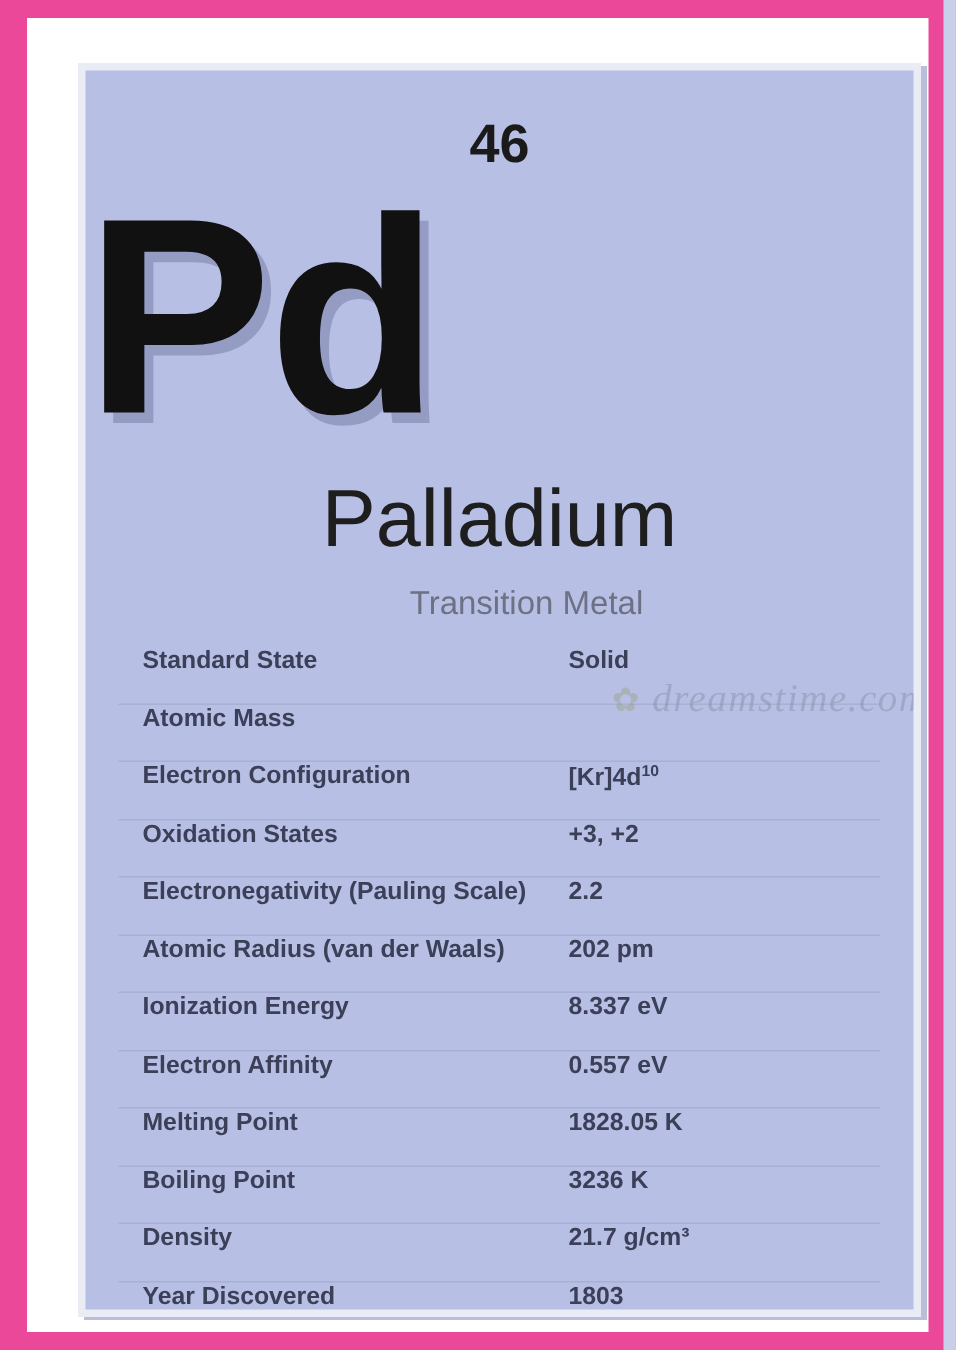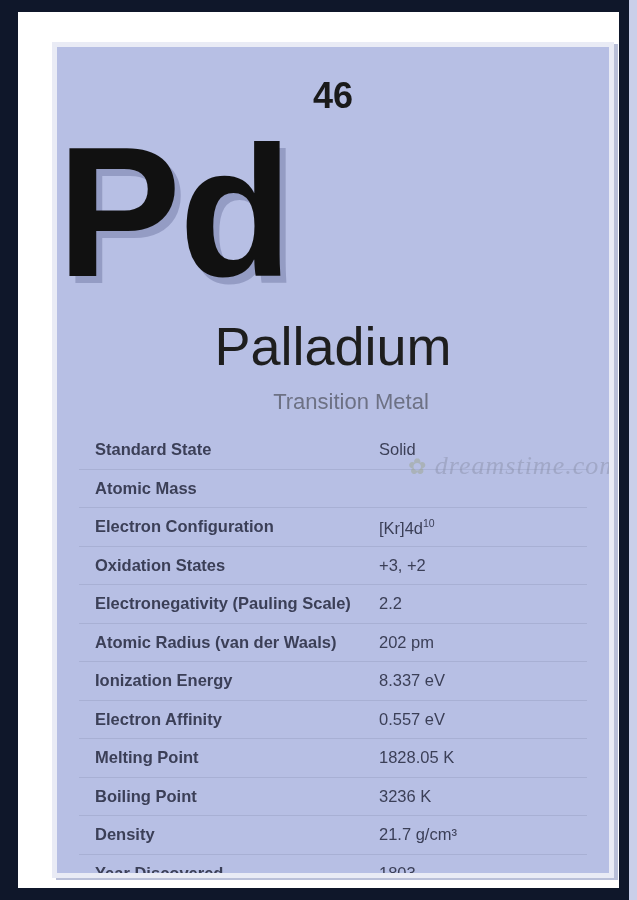--- a/index.html
+++ b/index.html
@@ -11,21 +11,21 @@
     height: 900px;
     background: #c9cfe9;
     font-family: "Liberation Sans", sans-serif;
     overflow: hidden;
   }
   .outer-frame {
     position: absolute;
     left: 0; top: 0;
     width: 629px;
     height: 900px;
-    background: #0f172a;
+    background: #ec4899;
     box-sizing: border-box;
   }
   .white-border {
     position: absolute;
     left: 18px; top: 12px;
     width: 601px;
     height: 876px;
     background: #ffffff;
     box-sizing: border-box;
   }
@@ -90,42 +90,41 @@
     font-weight: 400;
     margin-top: 12px;
     margin-bottom: 16px;
     padding-left: 36px;
   }
   .props {
     margin: 0 22px;
   }
   .prop-row {
     display: flex;
-    align-items: center;
     height: 37.5px;
     border-bottom: 1px solid #a8b0d4;
     position: relative;
   }
   .prop-row:last-child {
     border-bottom: none;
   }
   .prop-label {
     width: 300px;
     font-size: 16.5px;
     font-weight: bold;
     color: #3b3f57;
     padding-left: 16px;
     box-sizing: border-box;
     white-space: nowrap;
   }
   .prop-value {
     flex: 1;
     font-size: 16.5px;
     color: #3b3f57;
-    font-weight: 400;
+    font-weight: 700;
     white-space: nowrap;
   }
   .prop-value sup {
     font-size: 10.5px;
     vertical-align: super;
   }
   .watermark {
     position: absolute;
     left: 0;
     top: 404px;

